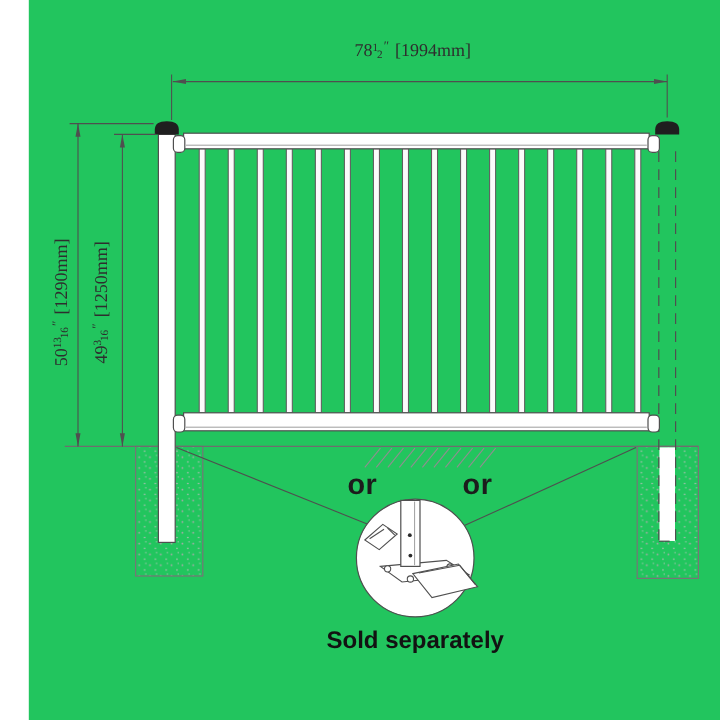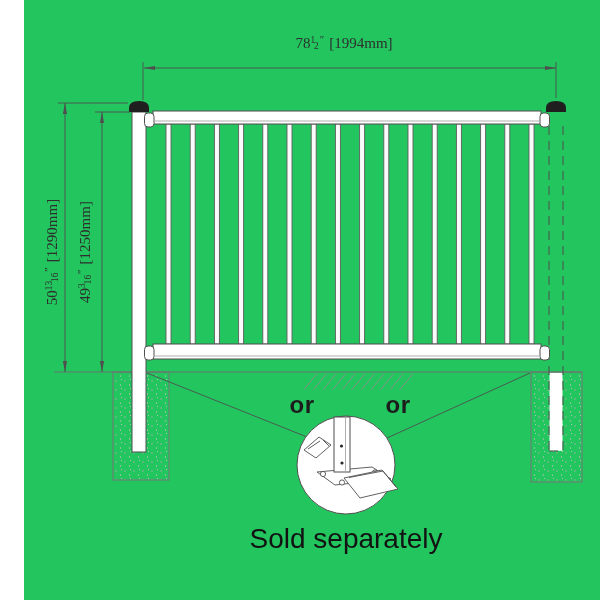--- a/index.html
+++ b/index.html
@@ -26,21 +26,21 @@
   .dim-label{position:absolute;color:#2e2e2e;font-family:"Liberation Serif", serif;
              font-size:15px;white-space:nowrap;text-align:center;}
   .rot{transform:rotate(-90deg);}
   .fr-num{font-size:62%;vertical-align:0.5em;}
   .fr-den{font-size:62%;vertical-align:-0.1em;margin-left:-1px;}
   .unit{font-size:72%;vertical-align:0.45em;margin-left:1px;}
   .metric{margin-left:5px;}
   .or-label{position:absolute;width:40px;text-align:center;font-size:24px;font-weight:bold;
             color:#1c1c1c;letter-spacing:0.5px;}
   .caption{position:absolute;left:212px;top:523px;width:220px;text-align:center;
-           font-size:28px;color:#121212;}
+           font-size:20px;color:#121212;font-weight:bold;}
 </style>
 </head>
 <body>
 
 <div id="canvas">
 
   <svg width="600" height="600" viewBox="0 0 600 600">
     <defs>
       <pattern id="stipple" width="9" height="9" patternUnits="userSpaceOnUse">
         <circle cx="2" cy="3" r="0.75" fill="#a9a9a9"></circle>

